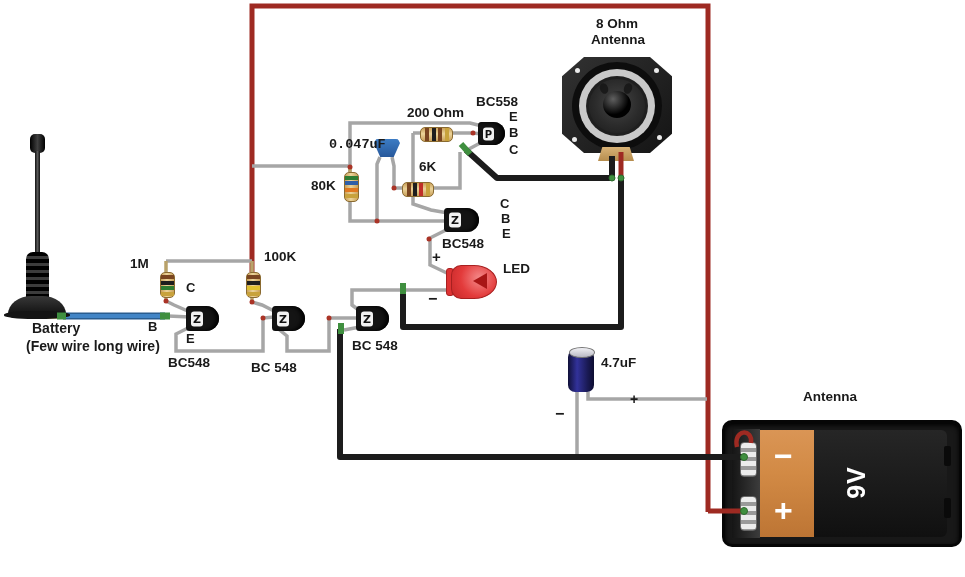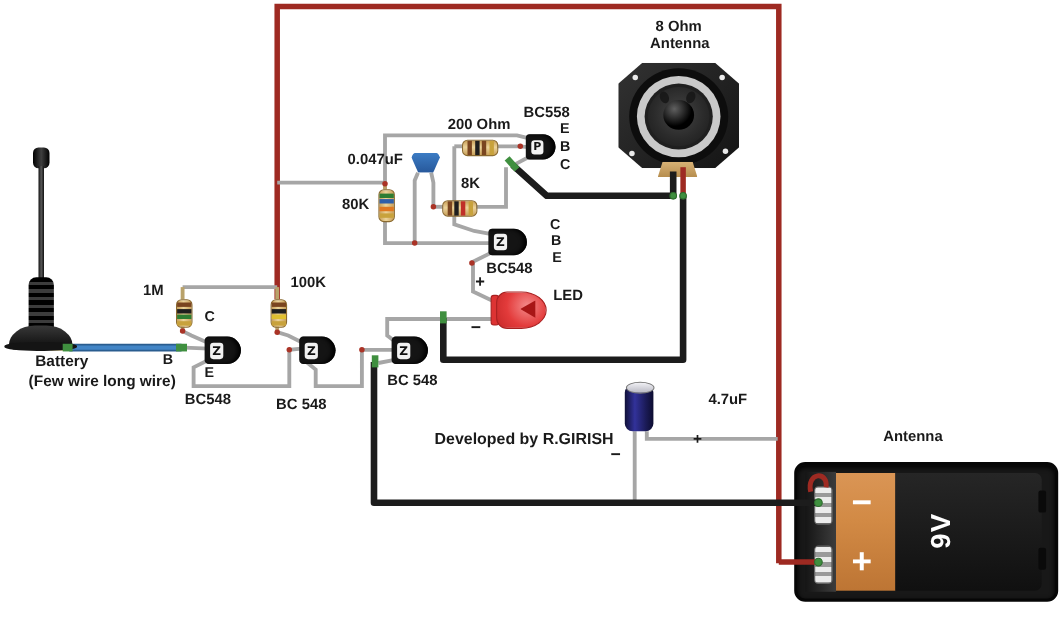--- a/index.html
+++ b/index.html
@@ -226,40 +226,39 @@
   </svg>
 
   <div class="labels">
     <span class="lbl" style="left:596px;top:17px;">8 Ohm</span>
     <span class="lbl" style="left:591px;top:33px;">Antenna</span>
     <span class="lbl" style="left:476px;top:95px;">BC558</span>
     <span class="lbl pin" style="left:509px;top:110px;">E</span>
     <span class="lbl pin" style="left:509px;top:126px;">B</span>
     <span class="lbl pin" style="left:509px;top:143px;">C</span>
     <span class="lbl" style="left:407px;top:106px;">200 Ohm</span>
-    <span class="lbl" style="left:316px;top:138px;">0.047uF</span>
+    <span class="lbl" style="left:329px;top:138px;font-family:Liberation Mono, monospace;">0.047uF</span>
     <span class="lbl" style="left:311px;top:179px;">80K</span>
-    <span class="lbl" style="left:419px;top:160px;">8K</span>
+    <span class="lbl" style="left:419px;top:160px;">6K</span>
     <span class="lbl pin" style="left:500px;top:197px;">C</span>
     <span class="lbl pin" style="left:501px;top:212px;">B</span>
     <span class="lbl pin" style="left:502px;top:227px;">E</span>
     <span class="lbl" style="left:442px;top:237px;">BC548</span>
     <span class="lbl" style="left:432px;top:249px;font-size:15px;">+</span>
     <span class="lbl" style="left:428px;top:290px;font-size:16px;">−</span>
     <span class="lbl" style="left:503px;top:262px;">LED</span>
     <span class="lbl" style="left:130px;top:257px;">1M</span>
     <span class="lbl" style="left:264px;top:250px;">100K</span>
     <span class="lbl pin" style="left:186px;top:281px;">C</span>
     <span class="lbl pin" style="left:148px;top:320px;">B</span>
     <span class="lbl pin" style="left:186px;top:332px;">E</span>
     <span class="lbl" style="left:168px;top:356px;">BC548</span>
     <span class="lbl" style="left:251px;top:361px;">BC 548</span>
     <span class="lbl" style="left:352px;top:339px;">BC 548</span>
     <span class="lbl" style="left:32px;top:321px;font-size:14px;">Battery</span>
     <span class="lbl" style="left:26px;top:339px;font-size:14px;">(Few wire long wire)</span>
-    <span class="lbl" style="left:395px;top:393px;font-size:14.5px;">Developed by R.GIRISH</span>
-    <span class="lbl" style="left:601px;top:356px;margin-left:43px;">4.7uF</span>
+    <span class="lbl" style="left:601px;top:356px;">4.7uF</span>
     <span class="lbl" style="left:630px;top:392px;font-size:14px;">+</span>
     <span class="lbl" style="left:555px;top:405px;font-size:16px;">−</span>
     <span class="lbl" style="left:803px;top:390px;">Antenna</span>
   </div>
 
 </div>
 
 </body></html>

